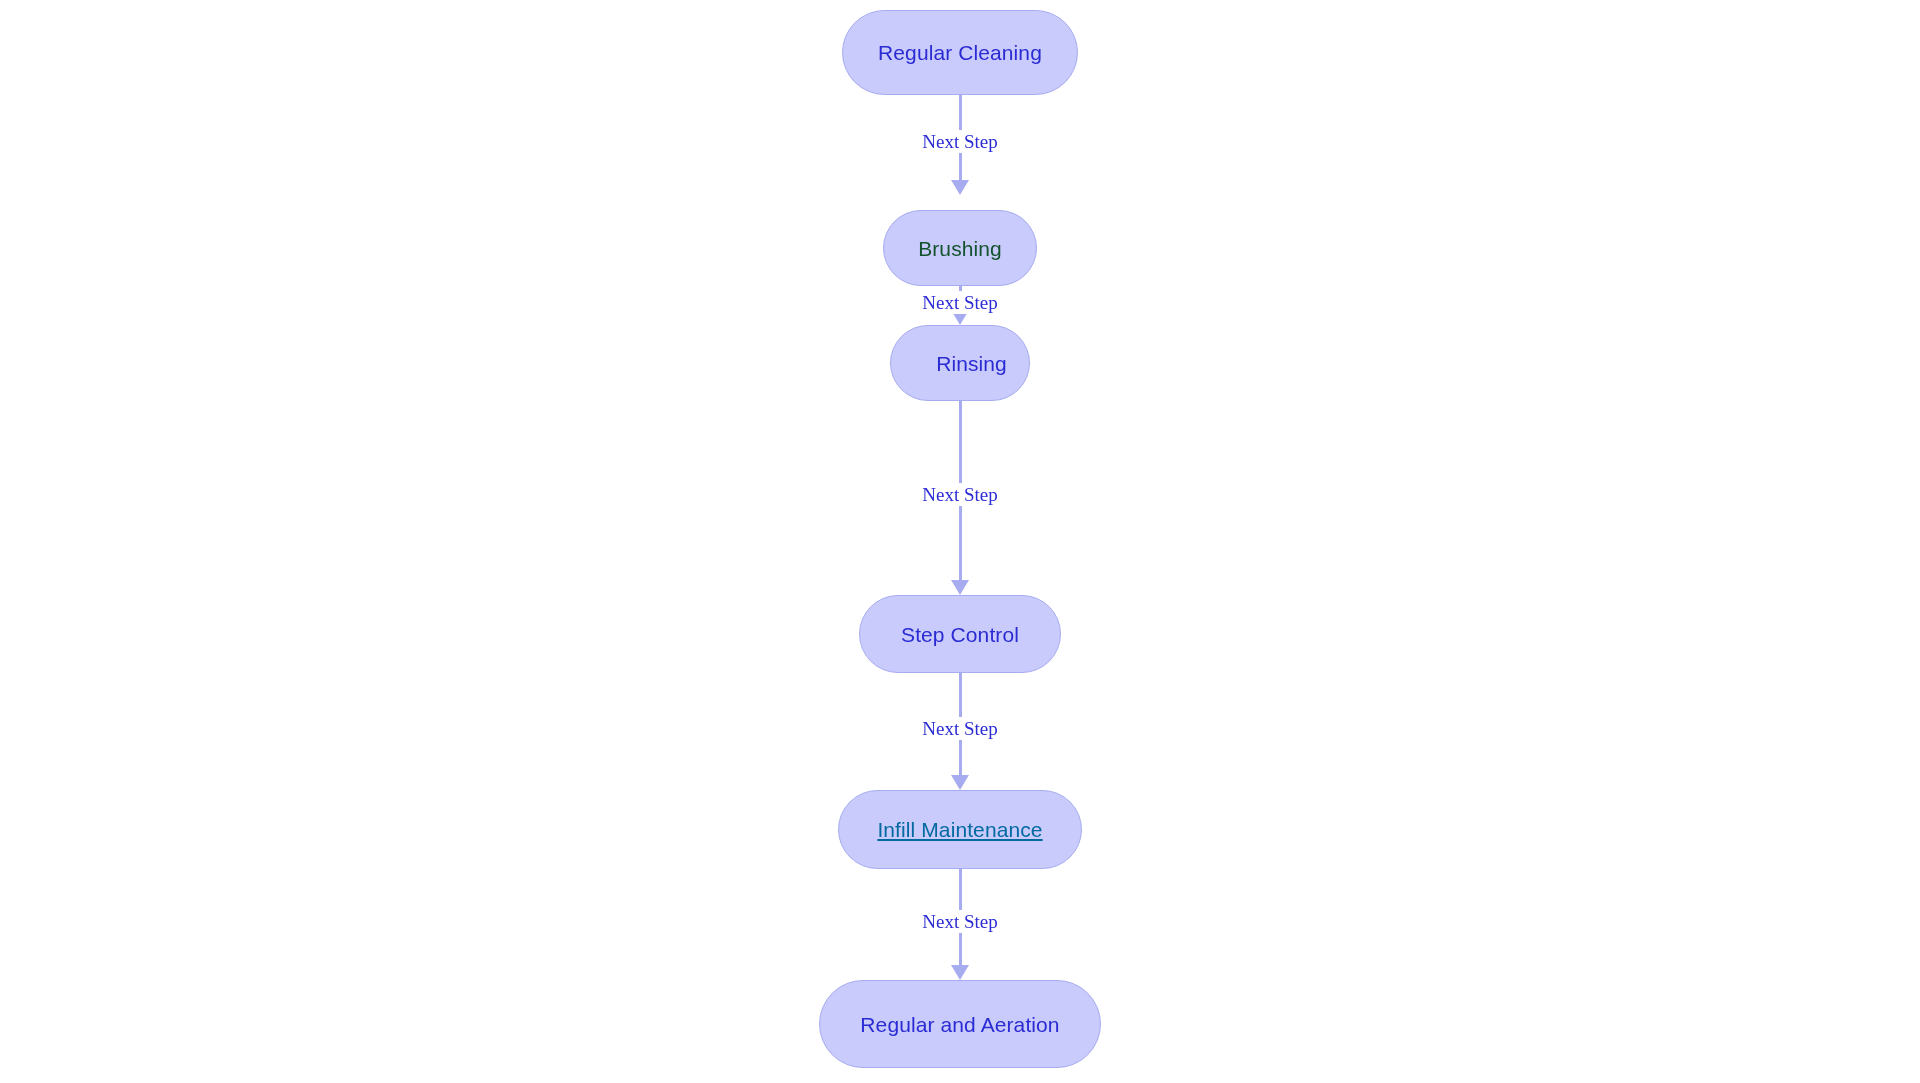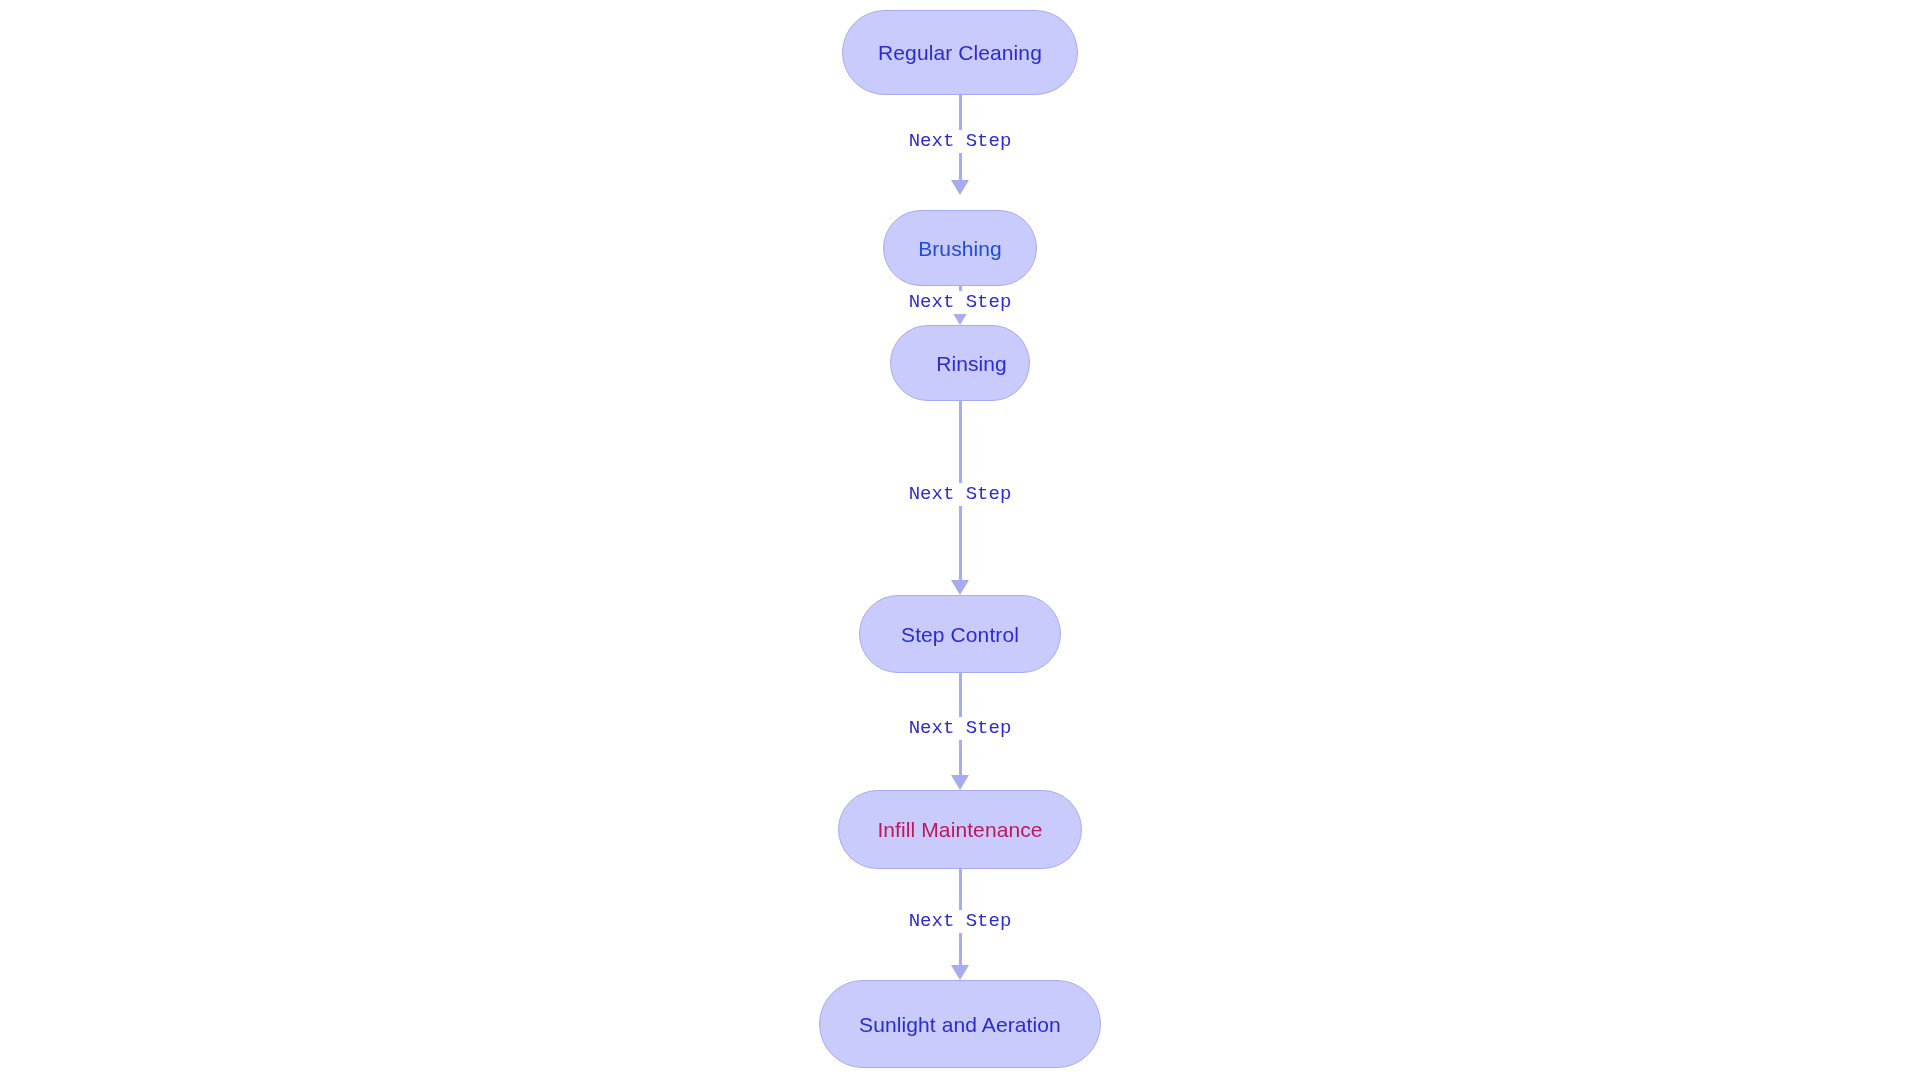--- a/index.html
+++ b/index.html
@@ -67,21 +67,21 @@
     height: 0;
     border-left: 9px solid transparent;
     border-right: 9px solid transparent;
     border-top: 15px solid #a7abf0;
   }
   .connector-label {
     position: absolute;
     left: 50%;
     transform: translateX(-50%);
     color: #2b2bd4;
-    font-family: Liberation Mono, monospace;
+    font-family: Liberation Serif, serif;
     font-size: 19px;
     font-weight: 400;
     line-height: 1;
     white-space: nowrap;
     background: #ffffff;
     padding: 2px 7px;
   }
 </style>
 </head>
 <body>
@@ -109,27 +109,27 @@
     </div>
     <div class="connector" style="left: 960px; top: 869px; height: 111px;">
       <div class="connector-line" style="background: rgb(167, 171, 240); height: 98px;"></div>
       <div class="connector-arrowhead" style="border-top-color: rgb(167, 171, 240); top: 96px;"></div>
       <div class="connector-label" style="color: rgb(43, 43, 212); top: 41px;">Next Step</div>
     </div>
     <div class="node" style="left: 960px; top: 10px; width: 236px; height: 85px; background: rgb(200, 203, 251); border-color: rgb(167, 171, 240);">
       <span class="node-label" style="color: rgb(43, 43, 212);">Regular Cleaning</span>
     </div>
     <div class="node" style="left: 960px; top: 210px; width: 154px; height: 76px; background: rgb(200, 203, 251); border-color: rgb(167, 171, 240);">
-      <span class="node-label" style="color: #1d4ed8;">Brushing</span>
+      <span class="node-label" style="color: #14532d;">Brushing</span>
     </div>
     <div class="node" style="left: 960px; top: 325px; width: 140px; height: 76px; background: rgb(200, 203, 251); border-color: rgb(167, 171, 240);">
       <span class="node-label" style="color: rgb(43, 43, 212); margin-left: 23px;">Rinsing</span>
     </div>
     <div class="node" style="left: 960px; top: 595px; width: 202px; height: 78px; background: rgb(200, 203, 251); border-color: rgb(167, 171, 240);">
       <span class="node-label" style="color: rgb(43, 43, 212);">Step Control</span>
     </div>
     <div class="node" style="left: 960px; top: 790px; width: 244px; height: 79px; background: rgb(200, 203, 251); border-color: rgb(167, 171, 240);">
-      <span class="node-label" style="color: #be185d;">Infill Maintenance</span>
+      <span class="node-label" style="color: #0369a1; text-decoration: underline;">Infill Maintenance</span>
     </div>
     <div class="node" style="left: 960px; top: 980px; width: 282px; height: 88px; background: rgb(200, 203, 251); border-color: rgb(167, 171, 240);">
-      <span class="node-label" style="color: rgb(43, 43, 212);">Sunlight and Aeration</span>
+      <span class="node-label" style="color: rgb(43, 43, 212);">Regular and Aeration</span>
     </div>
   </div>
 
 </body></html>

